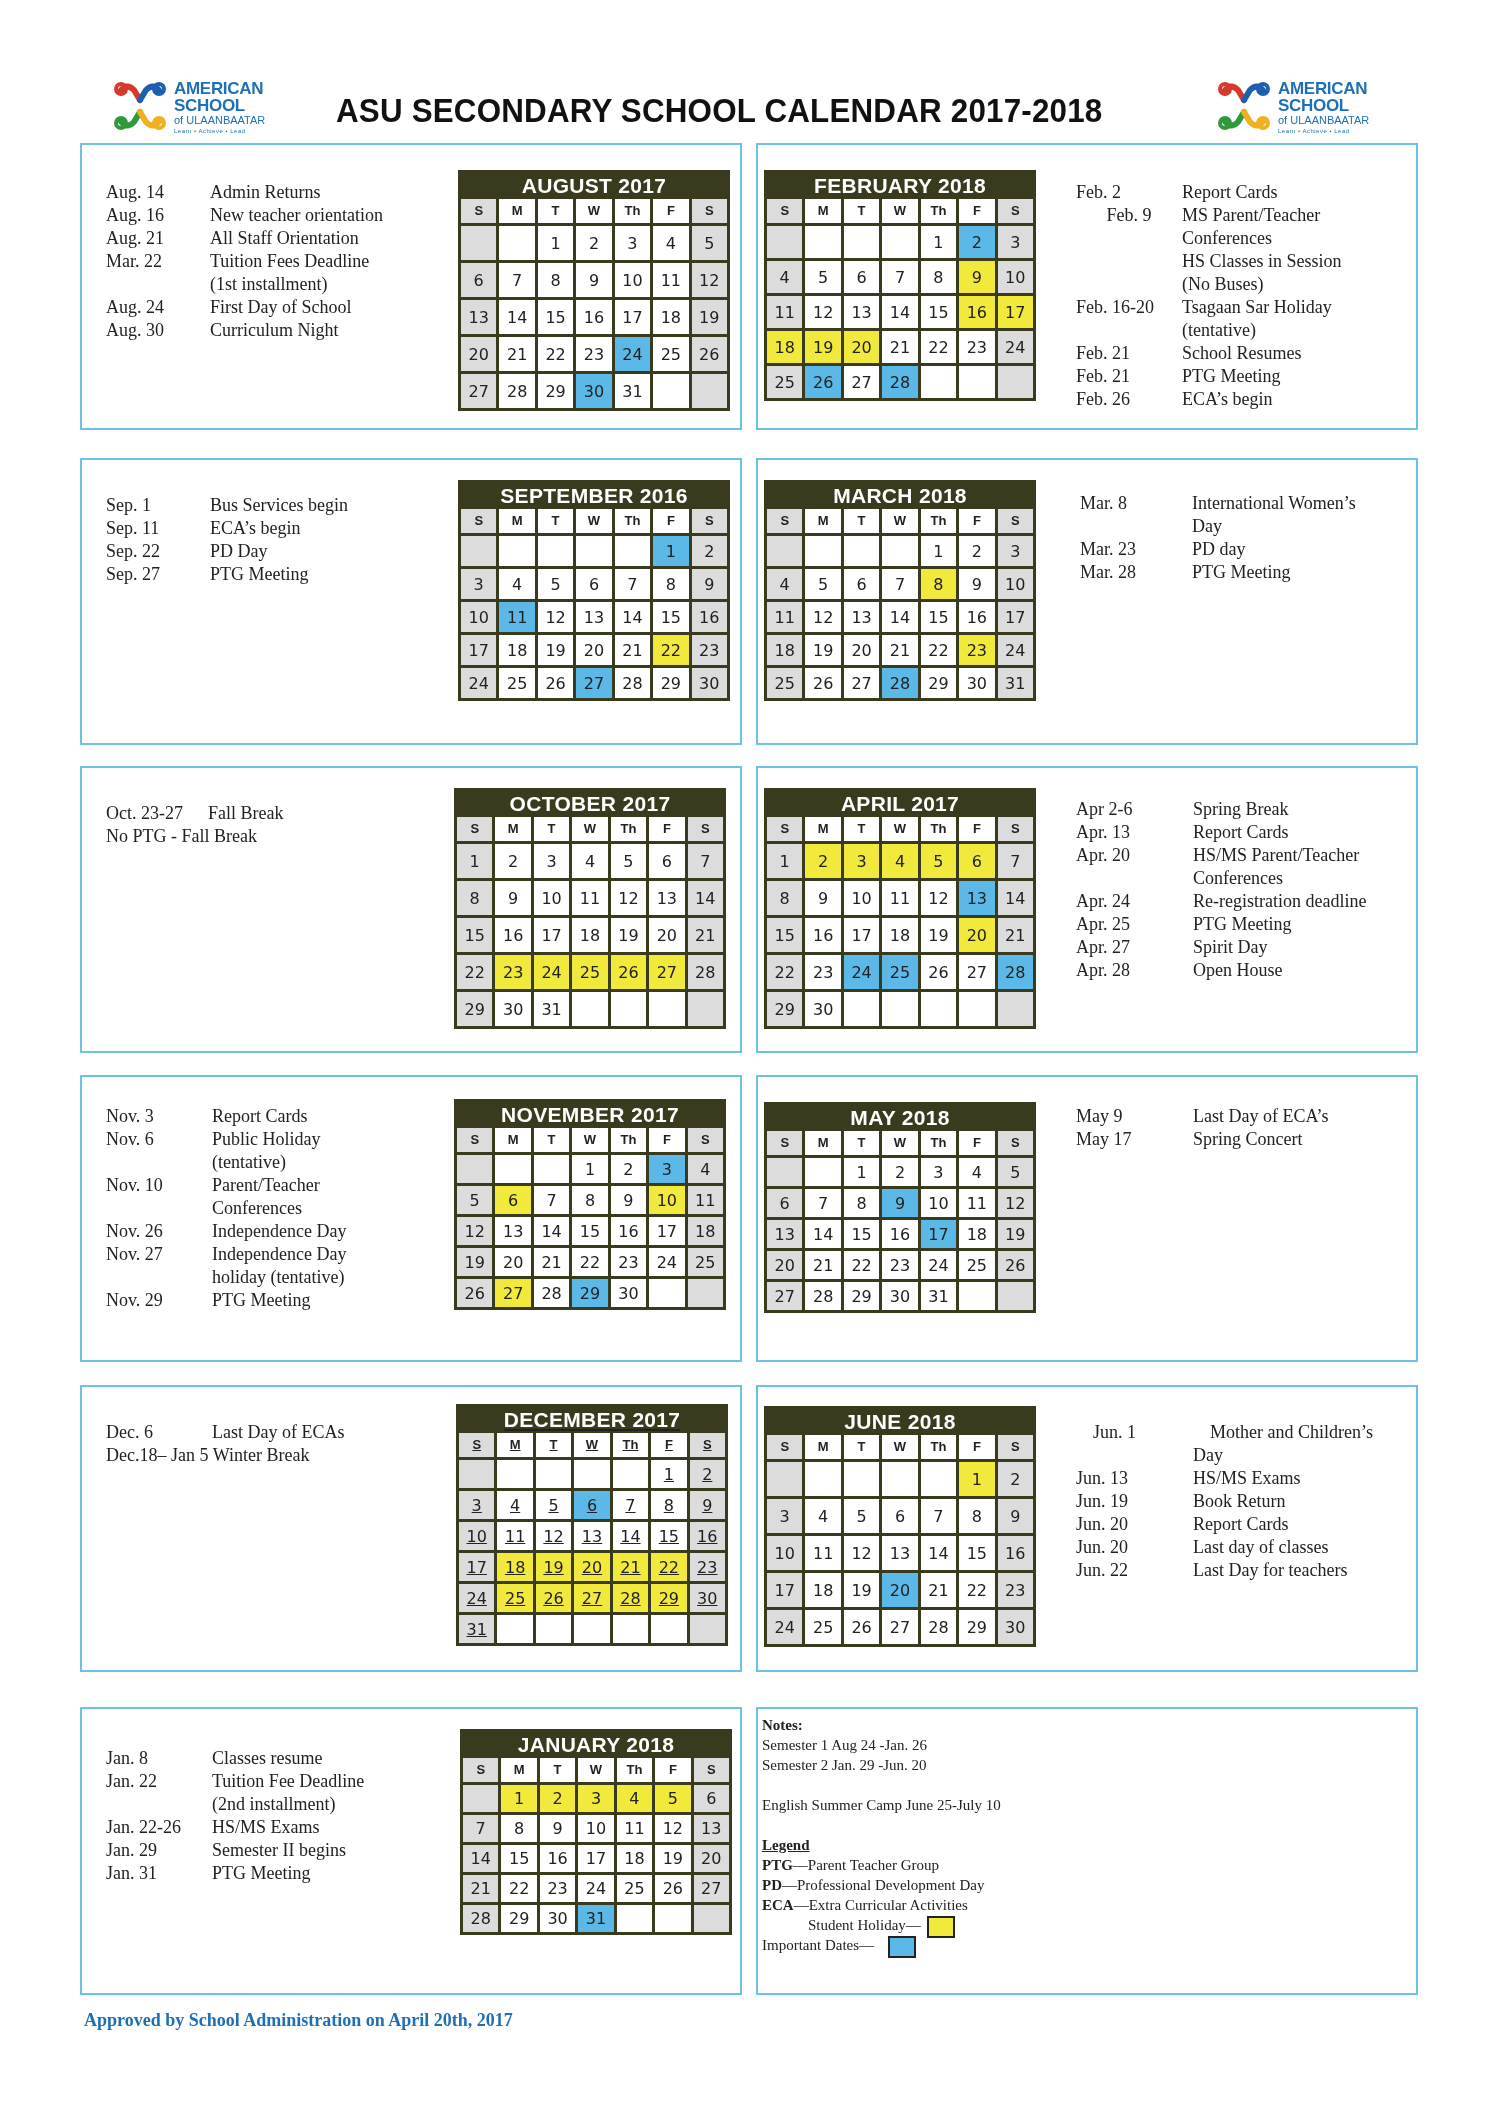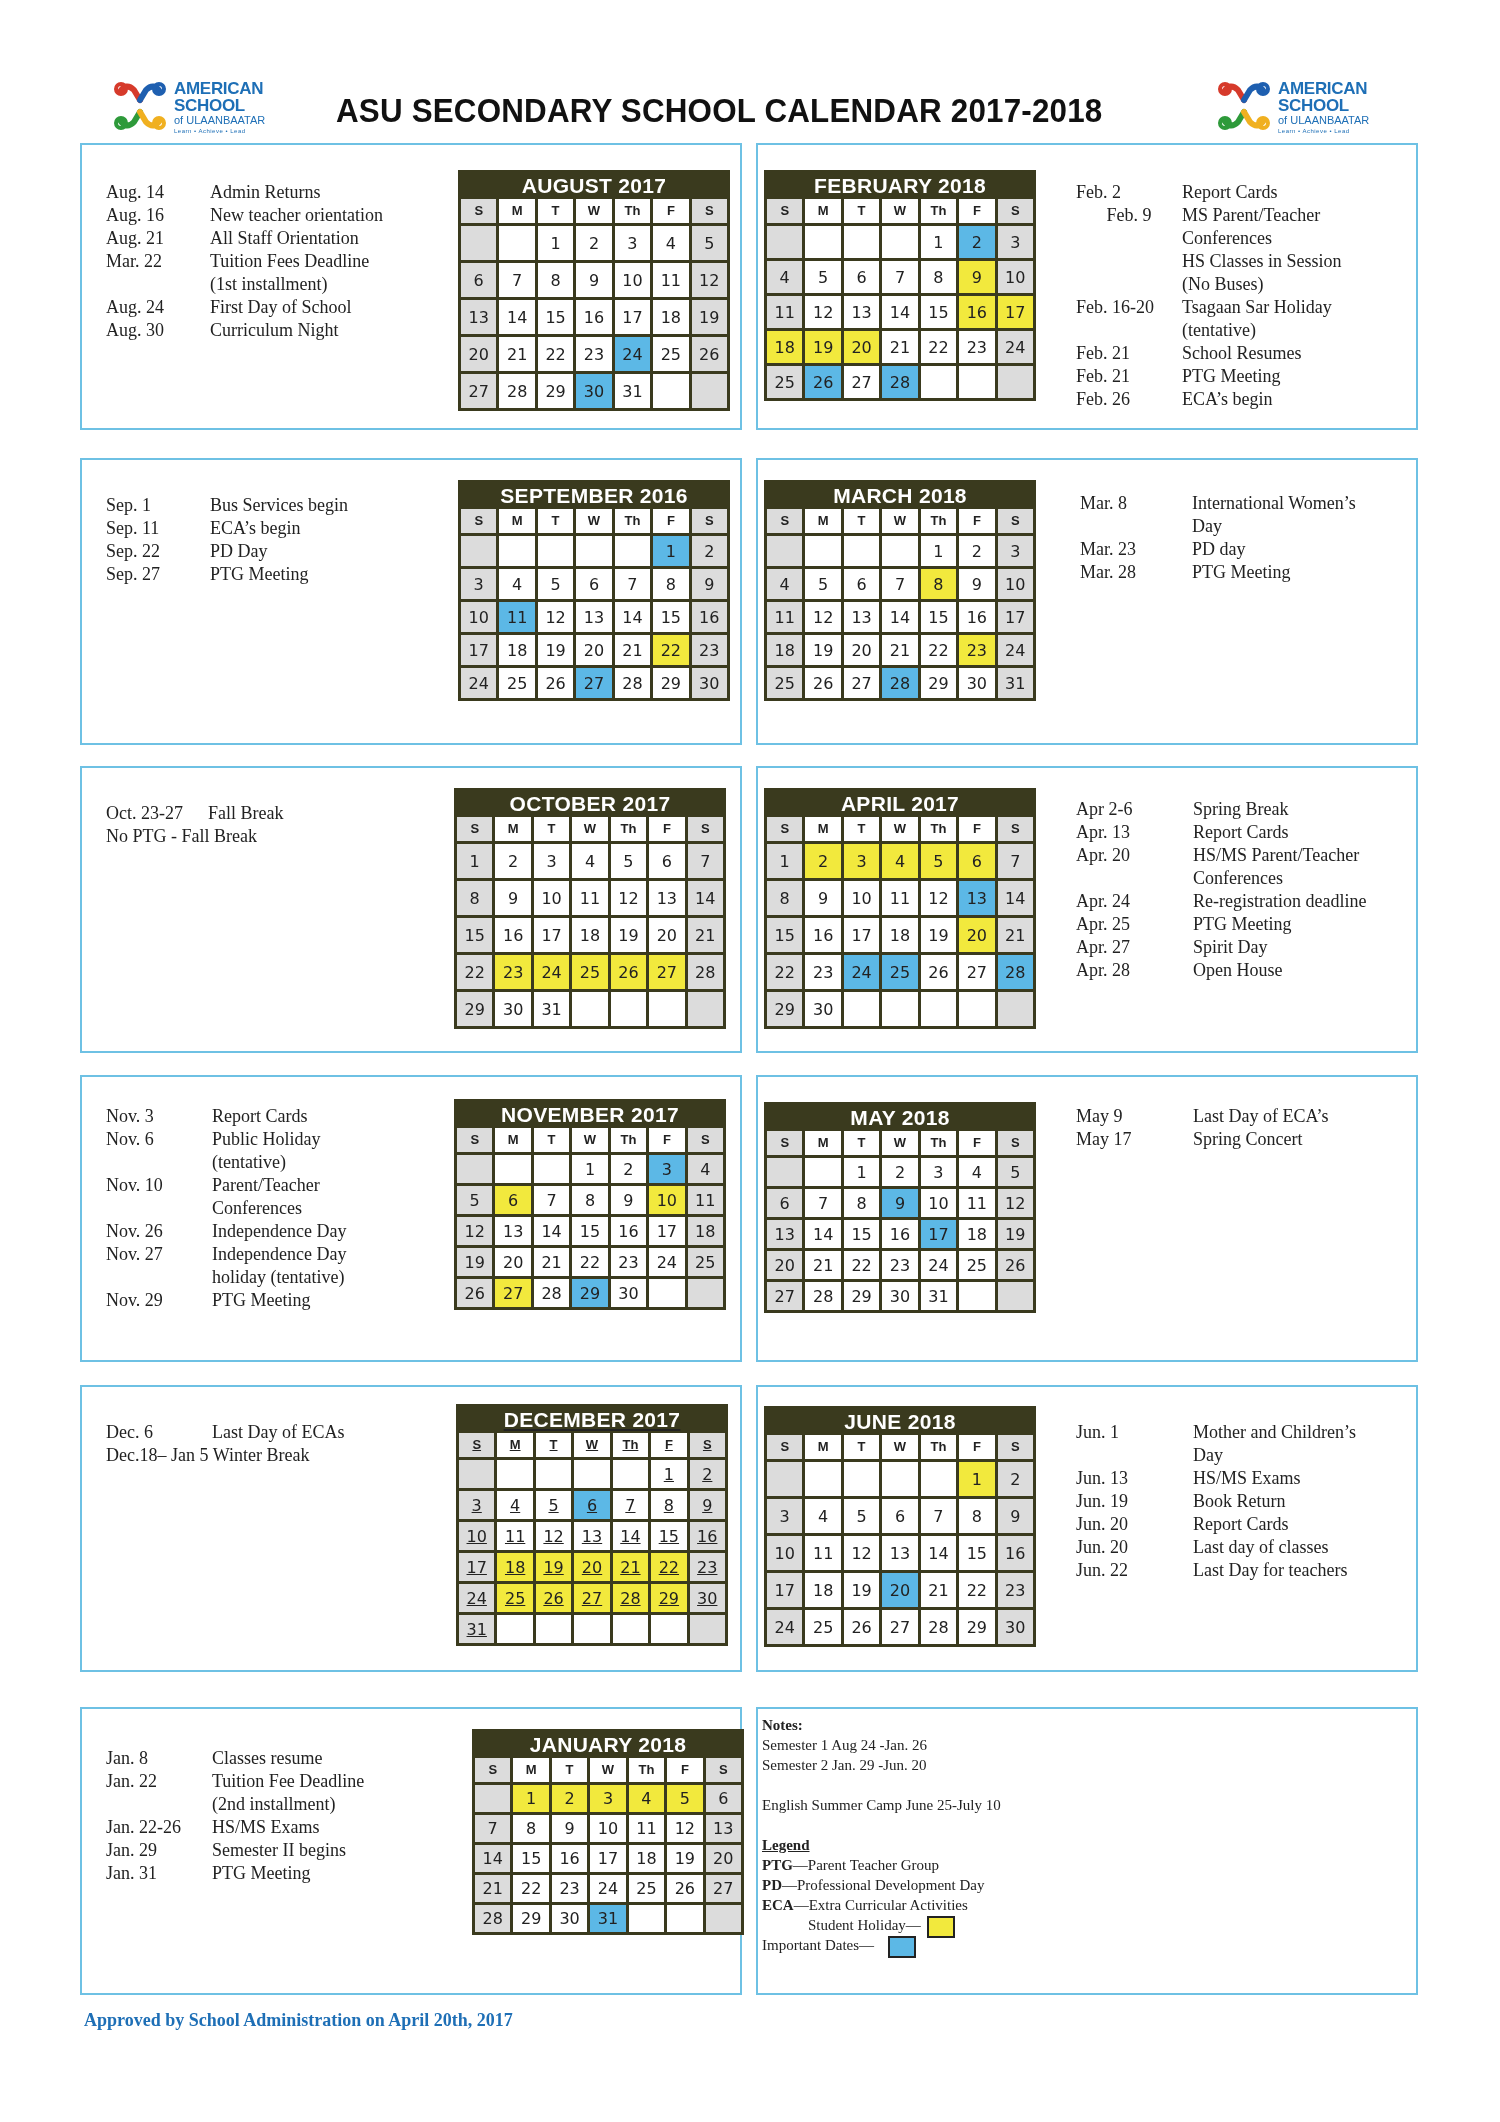--- a/index.html
+++ b/index.html
@@ -731,21 +731,21 @@
           <div class="dc" style="height: 28px;"></div>
           <div class="dc" style="height: 28px;"></div>
           <div class="dc" style="height: 28px;"></div>
           <div class="dc we" style="height: 28px;"></div>
         </div>
       </div>
     </div>
     <div class="panel" style="left: 756px; top: 1385px; width: 662px; height: 287px;">
       <div class="events" style="left: 318px; top: 34px;">
         <div class="ev-row">
-          <span class="ev-date" style="width: 117px;">Jun. 1</span>
+          <span class="ev-date" style="width: 117px; margin-left: 17px;">Jun. 1</span>
           <span class="ev-desc">Mother and Children’s</span>
         </div>
         <div class="ev-row">
           <span class="ev-date" style="width: 117px;"></span>
           <span class="ev-desc">Day</span>
         </div>
         <div class="ev-row">
           <span class="ev-date" style="width: 117px;">Jun. 13</span>
           <span class="ev-desc">HS/MS Exams</span>
         </div>
@@ -834,21 +834,21 @@
         </div>
         <div class="ev-row">
           <span class="ev-date" style="width: 106px;">Jan. 29</span>
           <span class="ev-desc">Semester II begins</span>
         </div>
         <div class="ev-row">
           <span class="ev-date" style="width: 106px;">Jan. 31</span>
           <span class="ev-desc">PTG Meeting</span>
         </div>
       </div>
-      <div class="cal" style="left: 390px; top: 20px;">
+      <div class="cal" style="left: 378px; top: 20px;">
         <div class="cal-title">JANUARY 2018</div>
         <div class="cal-grid">
           <div class="dh we">S</div>
           <div class="dh">M</div>
           <div class="dh">T</div>
           <div class="dh">W</div>
           <div class="dh">Th</div>
           <div class="dh">F</div>
           <div class="dh we">S</div>
           <div class="dc we" style="height: 27px;"></div>

